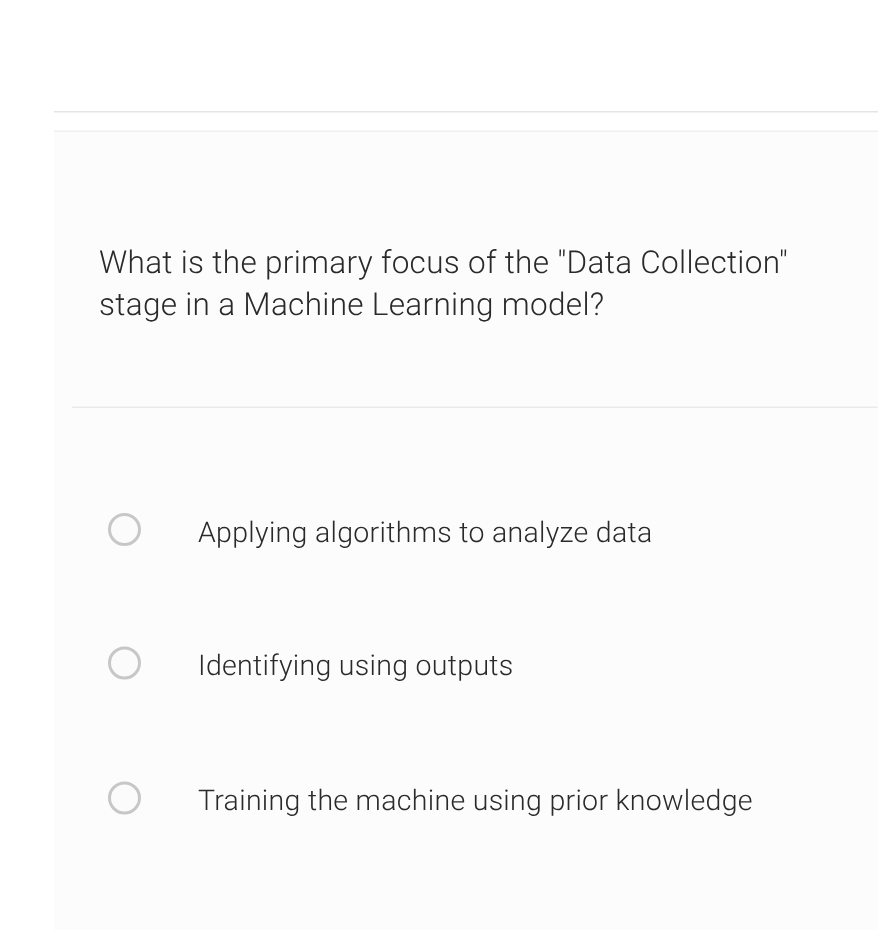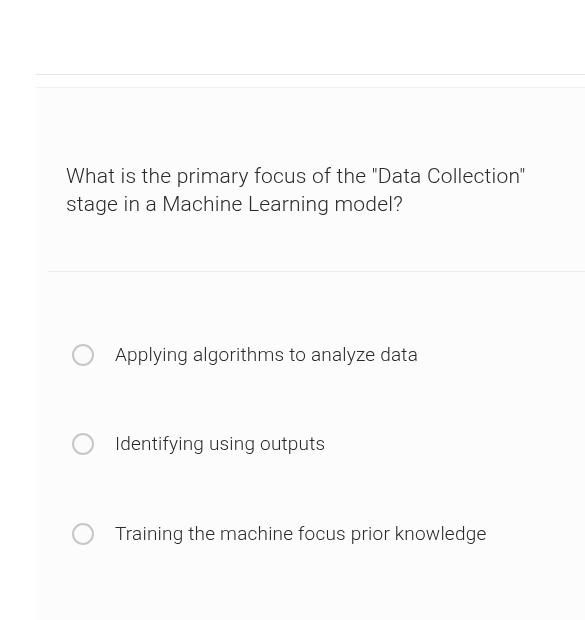--- a/index.html
+++ b/index.html
@@ -32,23 +32,24 @@
       font-weight: 300;
       color: #2a2a2a;
       line-height: 1.35;
       letter-spacing: 0.2px;
     }
     .options-block {
       padding: 20px 0 30px 0;
     }
     .option-row {
       display: flex;
-      align-items: center;
+      align-items: flex-start;
       padding: 14px 0;
       cursor: pointer;
+      gap: 17px;
     }
     .radio-circle {
       width: 22px;
       height: 22px;
       border: 2px solid #c7c7c7;
       border-radius: 50%;
       flex-shrink: 0;
       margin-right: 9px;
       background: #fbfbfb;
     }
@@ -99,21 +100,21 @@
       <span class="option-label">Applying algorithms to analyze data</span>
     </label>
 
     <label class="option-row">
       <span class="radio-circle"></span>
       <span class="option-label">Identifying using outputs</span>
     </label>
 
     <label class="option-row">
       <span class="radio-circle"></span>
-      <span class="option-label">Training the machine focus prior knowledge</span>
+      <span class="option-label">Training the machine using prior knowledge</span>
     </label>
 
 
   </div>
 
   <div class="submit-wrap">
     <button class="submit-btn">SUBMIT</button>
   </div>
 
 </div>

